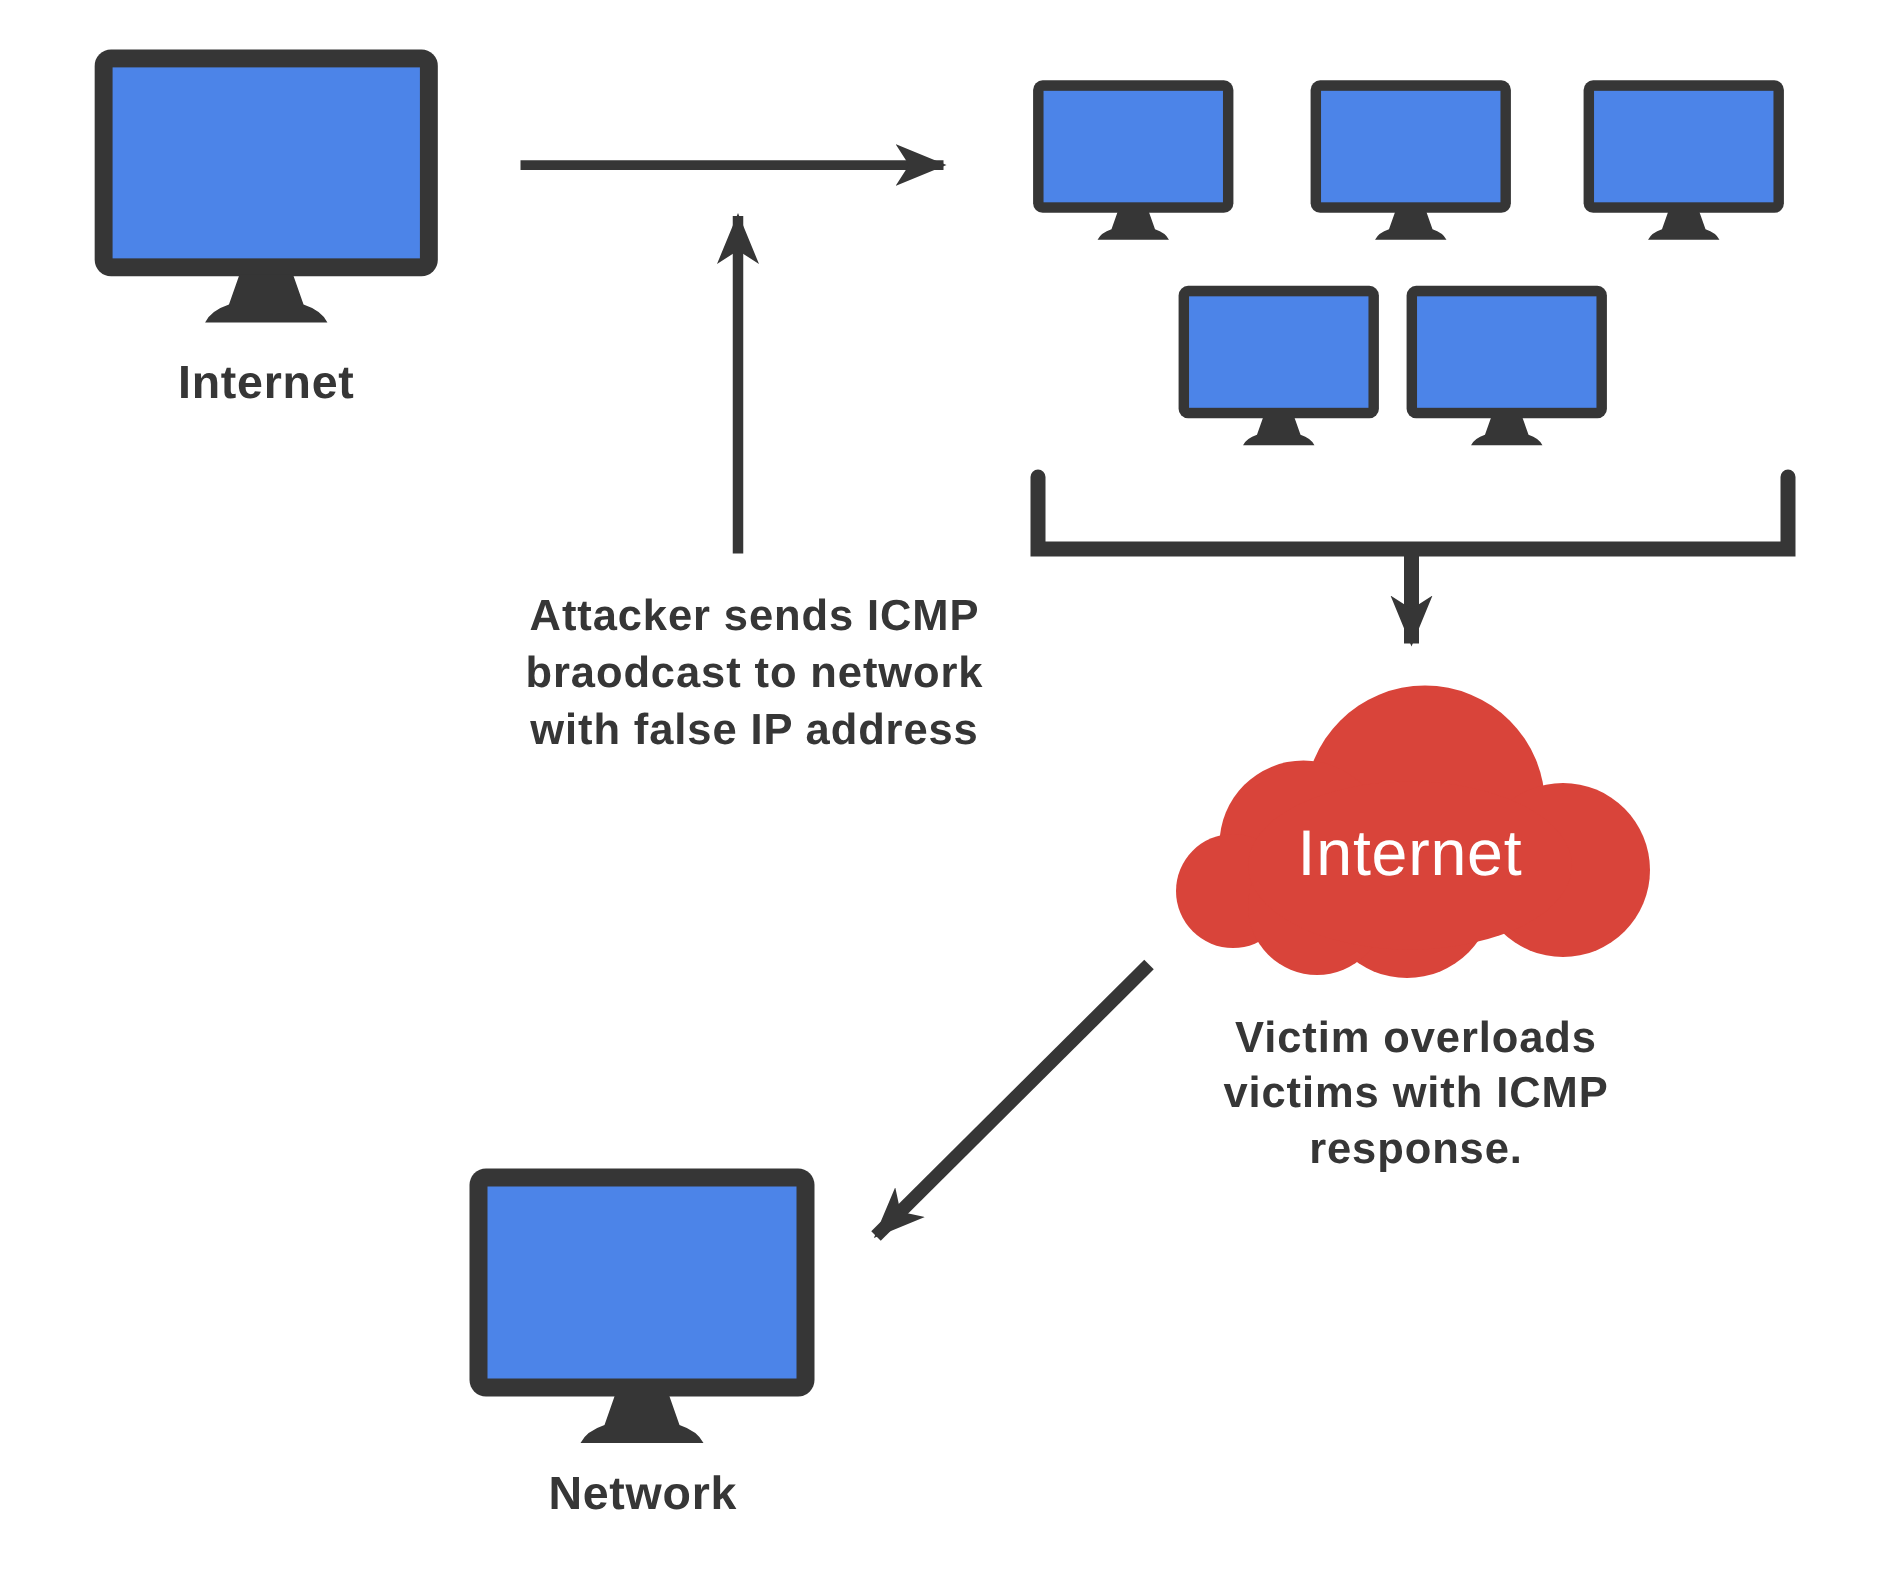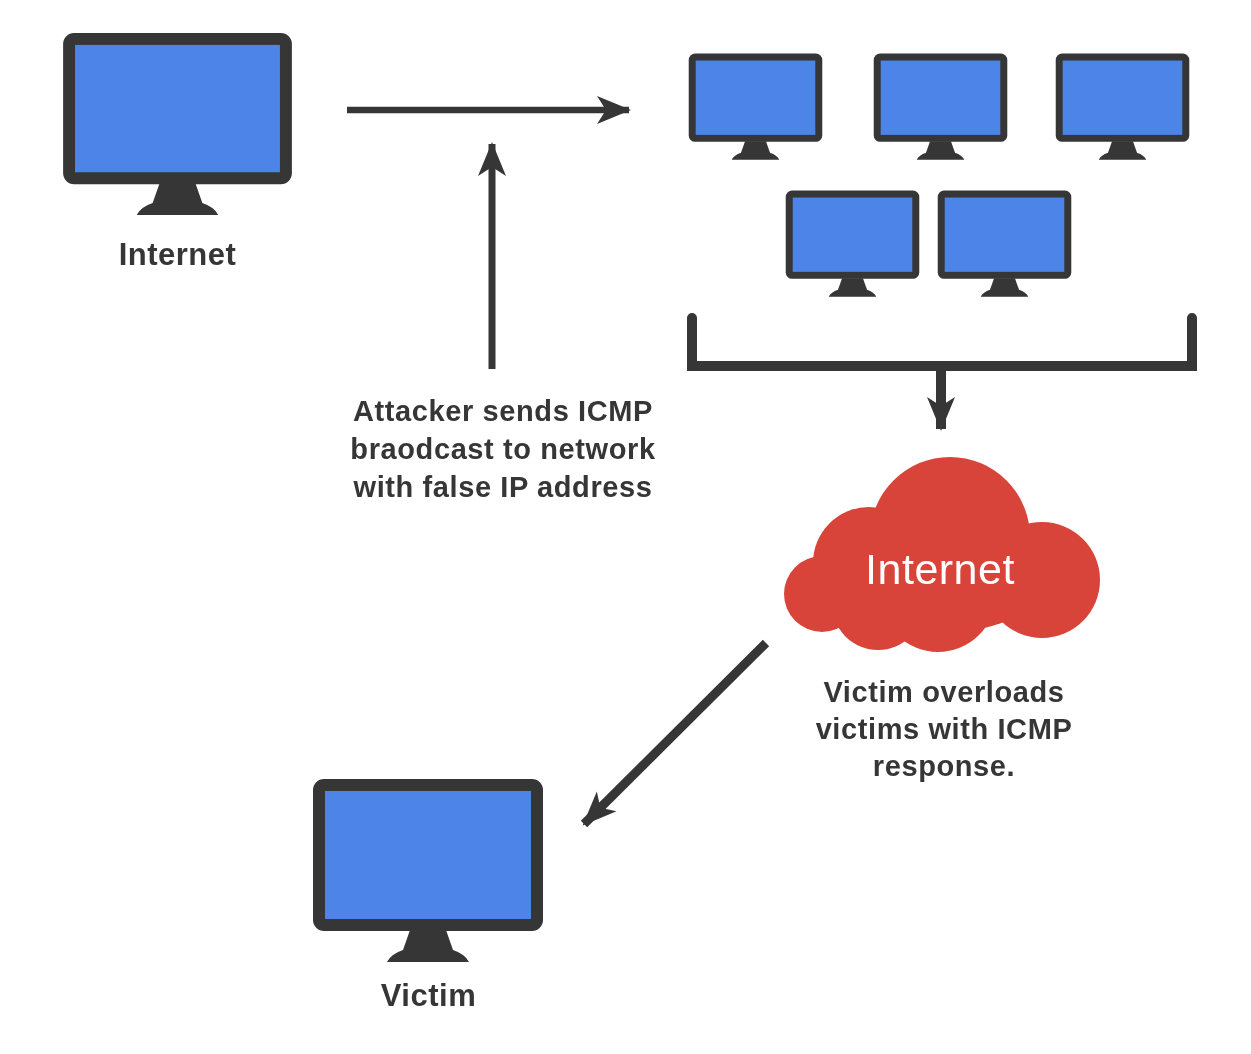--- a/index.html
+++ b/index.html
@@ -135,14 +135,14 @@
   <div class="txt note broadcast-note">Attacker sends ICMP
 braodcast to network
 with false IP address</div>
 
   <div class="txt internet-label">Internet</div>
 
   <div class="txt note response-note">Victim overloads
 victims with ICMP
 response.</div>
 
-  <div class="txt device-label victim-label">Victim</div>
+  <div class="txt device-label victim-label">Network</div>
 </div>
 
 </body></html>

